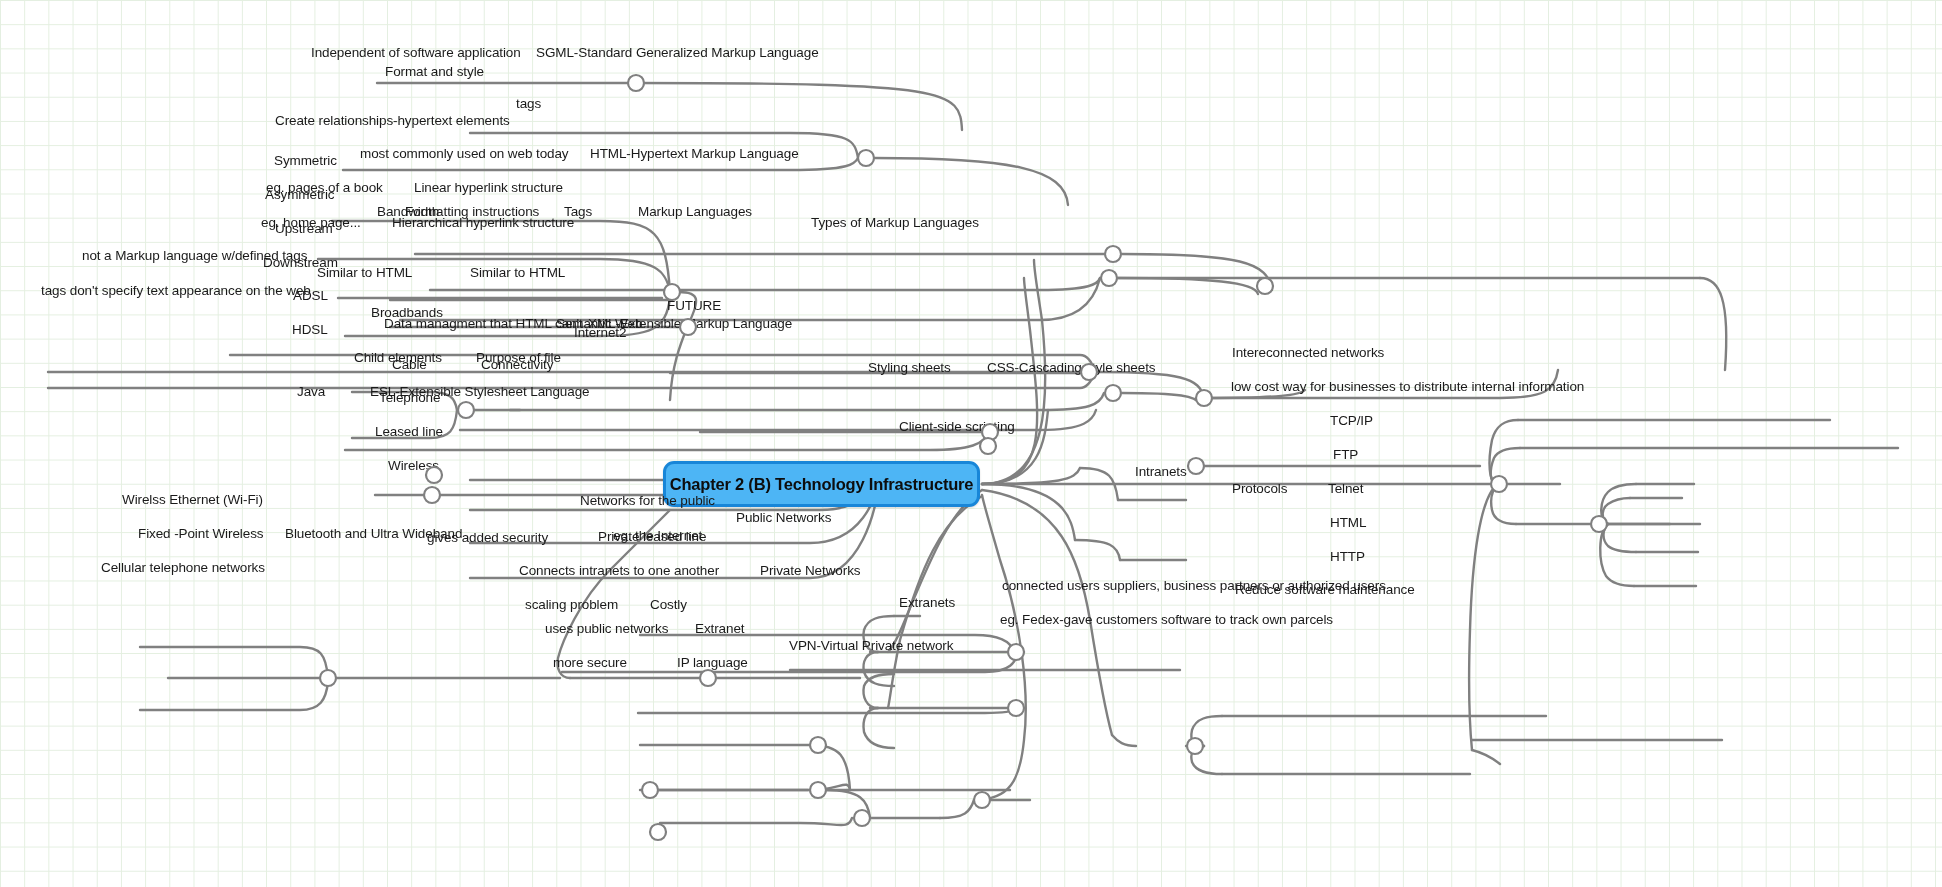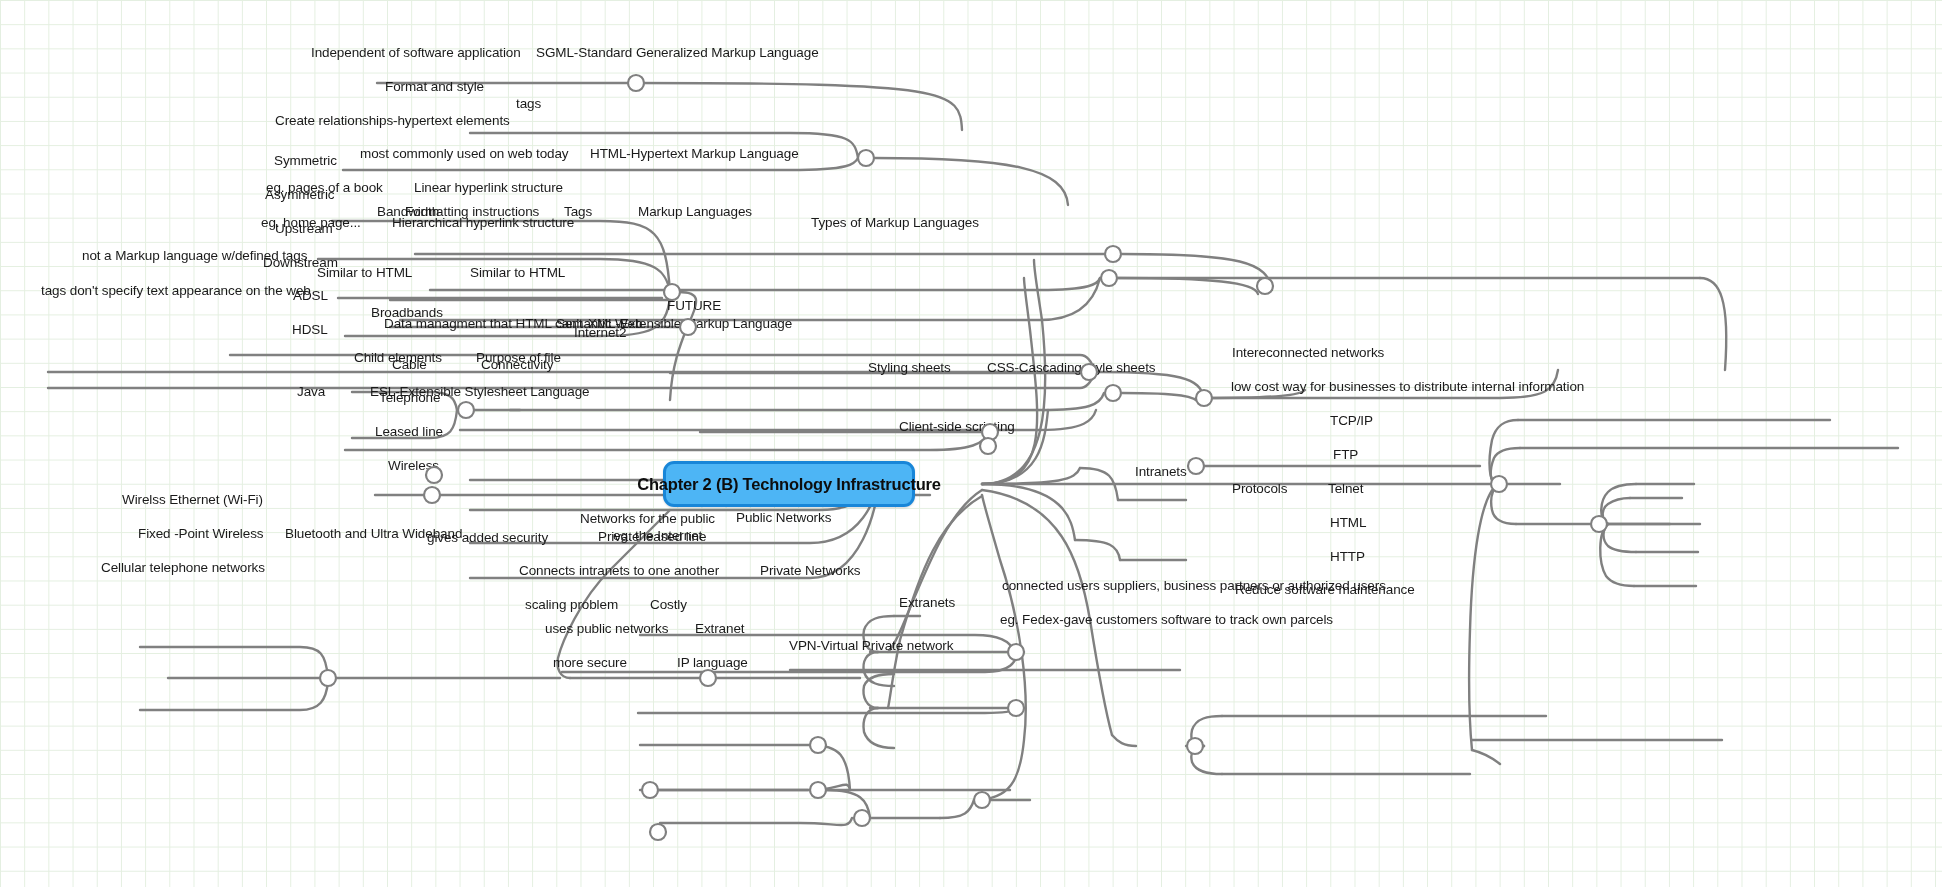--- a/index.html
+++ b/index.html
@@ -34,21 +34,21 @@
     font-size: 13.5px;
     color: #1a1a1a;
     white-space: nowrap;
     line-height: 1;
     letter-spacing: -0.1px;
   }
   .root-node {
     position: absolute;
     left: 663px;
     top: 461px;
-    width: 252px;
+    width: 317px;
     height: 46px;
     box-sizing: border-box;
     background: #4db5f5;
     border: 3px solid #1886d8;
     border-radius: 11px;
     display: flex;
     align-items: center;
     justify-content: center;
     box-shadow: 0 1px 2px rgba(0,0,0,0.15);
   }
@@ -214,21 +214,21 @@
       <path d="M974 800 C 1010 800 1020 780 1024 740 C 1030 690 1020 620 1000 560 C 990 525 984 505 982 495"></path>
     </g>
   </svg>
 
   <div class="root-node">
     <span>Chapter 2 (B) Technology Infrastructure</span>
   </div>
 
   <div class="lbl" style="left:311px; top:46px;">Independent of software application</div>
   <div class="lbl" style="left:536px; top:46px;">SGML-Standard Generalized Markup Language</div>
-  <div class="lbl" style="left:385px; top:80px;text-align:right;">Format and style</div>
+  <div class="lbl" style="left:385px; top:65px;text-align:right;">Format and style</div>
   <div class="lbl" style="left:516px; top:97px;">tags</div>
   <div class="lbl" style="left:275px; top:114px;">Create relationships-hypertext elements</div>
   <div class="lbl" style="left:274px; top:154px;">Symmetric</div>
   <div class="lbl" style="left:360px; top:147px;">most commonly used on web today</div>
   <div class="lbl" style="left:590px; top:147px;">HTML-Hypertext Markup Language</div>
   <div class="lbl" style="left:266px; top:181px;">eg. pages of a book</div>
   <div class="lbl" style="left:265px; top:188px;">Asymmetric</div>
   <div class="lbl" style="left:414px; top:181px;">Linear hyperlink structure</div>
   <div class="lbl" style="left:261px; top:216px;">eg. home page...</div>
   <div class="lbl" style="left:377px; top:205px;">Bandwidth</div>
@@ -269,21 +269,21 @@
   <div class="lbl" style="left:1232px; top:482px;">Protocols</div>
   <div class="lbl" style="left:1330px; top:414px;">TCP/IP</div>
   <div class="lbl" style="left:1333px; top:448px;">FTP</div>
   <div class="lbl" style="left:1328px; top:482px;">Telnet</div>
   <div class="lbl" style="left:1330px; top:516px;">HTML</div>
   <div class="lbl" style="left:1330px; top:550px;">HTTP</div>
   <div class="lbl" style="left:122px;  top:493px;">Wirelss Ethernet (Wi-Fi)</div>
   <div class="lbl" style="left:138px;  top:527px;">Fixed -Point Wireless</div>
   <div class="lbl" style="left:285px;  top:527px;">Bluetooth and Ultra Wideband</div>
   <div class="lbl" style="left:101px;  top:561px;">Cellular telephone networks</div>
-  <div class="lbl" style="left:580px;  top:512px;">Networks for the public</div>
+  <div class="lbl" style="left:580px;  top:494px;">Networks for the public</div>
   <div class="lbl" style="left:736px;  top:511px;">Public Networks</div>
   <div class="lbl" style="left:427px;  top:531px;">gives added security</div>
   <div class="lbl" style="left:598px;  top:530px;">Private leased line</div>
   <div class="lbl" style="left:613px;  top:529px;">eg. the Internet</div>
   <div class="lbl" style="left:519px;  top:564px;">Connects intranets to one another</div>
   <div class="lbl" style="left:732px;  top:564px;margin-left:28px;">Private Networks</div>
   <div class="lbl" style="left:899px;  top:596px;">Extranets</div>
   <div class="lbl" style="left:1002px; top:579px;">connected users suppliers, business partners or authorized users</div>
   <div class="lbl" style="left:1235px; top:583px;">Reduce software maintenance</div>
   <div class="lbl" style="left:525px;  top:598px;">scaling problem</div>

